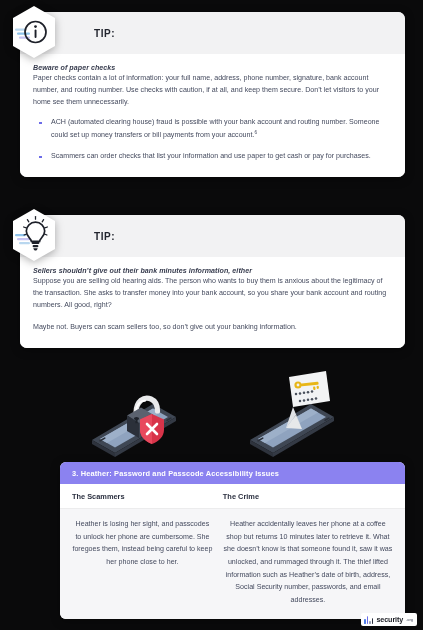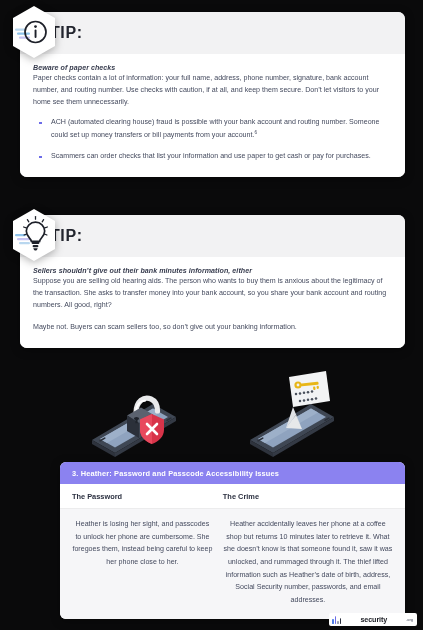--- a/index.html
+++ b/index.html
@@ -21,25 +21,25 @@
     overflow: visible;
   }
   .tip-head {
     background: #f2f2f3;
     border-radius: 7px 7px 0 0;
     height: 42px;
     display: flex;
     align-items: center;
   }
   .tip-head-label {
-    font-size: 16px;
+    font-size: 10px;
     font-weight: bold;
     letter-spacing: 0.6px;
     color: #23262f;
-    margin-left: 30px;
+    margin-left: 74px;
   }
   .tip-body { padding: 10px 13px 14px 13px; background: #fff; border-radius: 0 0 7px 7px; }
 
   .hexbadge {
     position: absolute;
     left: -12px; top: -8px;
     width: 52px; height: 56px;
     filter: drop-shadow(0 2px 4px rgba(0,0,0,0.30));
   }
 
@@ -119,21 +119,21 @@
   }
   .col.c1 { width: 47%; padding-right: 10px; }
   .col.c2 { width: 53%; }
 
   
   .logo-wrap {
     position: absolute;
     right: 6px; bottom: 4px;
     display: flex;
     align-items: center;
-    gap: 19px;
+    gap: 3px;
     background: #ffffff;
     padding: 2px 4px 2px 3px;
     border-radius: 2px;
   }
   .logo-bars { display: flex; align-items: flex-end; gap: 1px; height: 8px; }
   .logo-bars i { display: block; width: 1.6px; border-radius: 0.4px; }
   .logo-text {
     font-size: 7.2px; font-weight: bold; color: #1a1c23; letter-spacing: -0.1px;
   }
   .logo-tld { font-size: 3.6px; font-weight: bold; color: #6d7280; vertical-align: super; }
@@ -265,21 +265,21 @@
         <circle cx="308" cy="31.8" r="1.25"></circle>
           <circle cx="312" cy="31.2" r="1.25"></circle>
         <circle cx="316" cy="30.6" r="1.25"></circle>
       </g>
     </g>
   </svg>
 
   <div class="tbl-card">
     <div class="tbl-title">3. Heather: Password and Passcode Accessibility Issues</div>
     <div class="tbl-headrow">
-      <div class="col c1">The Password</div>
+      <div class="col c1">The Scammers</div>
       <div class="col c2">The Crime</div>
     </div>
     <div class="tbl-bodyrow">
       <div class="col c1">Heather is losing her sight, and passcodes to unlock her phone are cumbersome. She foregoes them, instead being careful to keep her phone close to her.</div>
       <div class="col c2">Heather accidentally leaves her phone at a coffee shop but returns 10 minutes later to retrieve it. What she doesn’t know is that someone found it, saw it was unlocked, and rummaged through it. The thief lifted information such as Heather’s date of birth, address, Social Security number, passwords, and email addresses.</div>
     </div>
   </div>
 
   <div class="logo-wrap">
     <span class="logo-bars">

